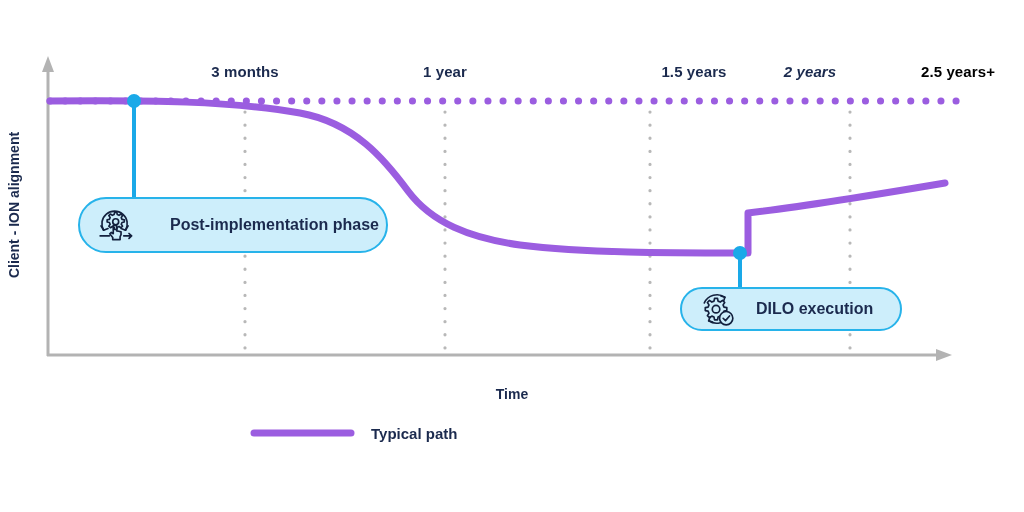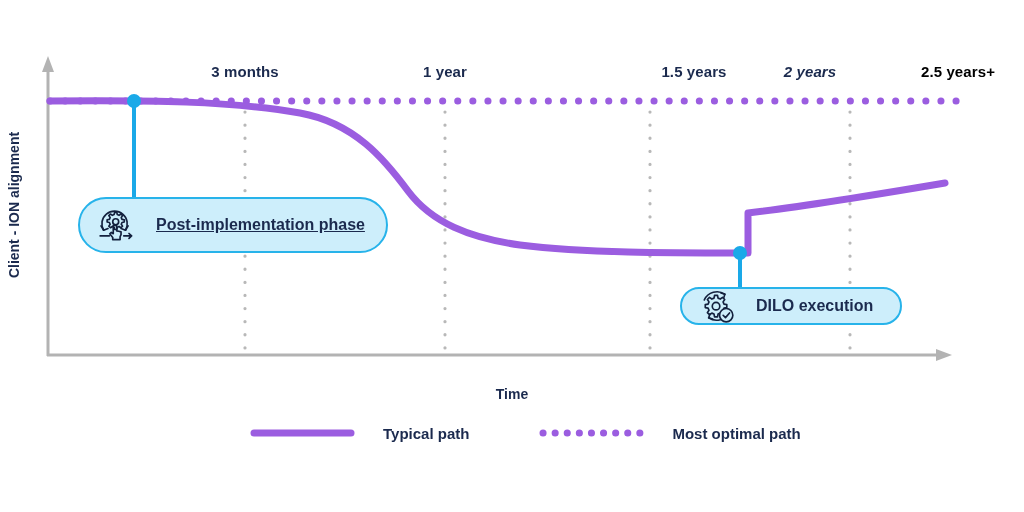--- a/index.html
+++ b/index.html
@@ -91,29 +91,28 @@
     white-space: nowrap;
   }
 
   #callout-post-implementation {
     left: 78px;
     top: 197px;
     width: 310px;
     height: 56px;
   }
   #callout-post-implementation .callout-label {
-    margin-left: 6px;
-    text-decoration: underline;
+    margin-left: 20px;
   }
 
   #callout-dilo {
     left: 680px;
     top: 287px;
     width: 222px;
-    height: 38px;
+    height: 44px;
   }
   #callout-dilo .callout-label {
     margin-left: 4px;
   }
 
   
   .legend {
     position: absolute;
     left: 250px;
     top: 424px;
@@ -131,21 +130,21 @@
   .legend-swatch {
     width: 105px;
     height: 18px;
     flex: 0 0 auto;
   }
   .legend-label {
     font-size: 15px;
     font-weight: bold;
     color: #1b2a4e;
     white-space: nowrap;
-    margin-left: 28px;
+    margin-left: 16px;
   }
 </style>
 </head>
 <body>
 
 <div id="chart-root">
 
   <svg class="svg-layer" viewBox="0 0 1024 512">
 
     <g>
@@ -249,22 +248,16 @@
 
   <div class="legend">
 
     <div class="legend-item">
       <svg class="legend-swatch" viewBox="0 0 105 18">
         <line x1="4" y1="9" x2="101" y2="9" stroke="#9b5de0" stroke-width="7" stroke-linecap="round"></line>
       </svg>
       <span class="legend-label">Typical path</span>
     </div>
 
-    <div class="legend-item">
-      <svg class="legend-swatch" viewBox="0 0 105 18">
-        <line x1="4" y1="9" x2="101" y2="9" stroke="#9b5de0" stroke-width="7" stroke-linecap="round" stroke-dasharray="0.1 12"></line>
-      </svg>
-      <span class="legend-label">Most optimal path</span>
-    </div>
 
   </div>
 
 </div>
 
 </body></html>

